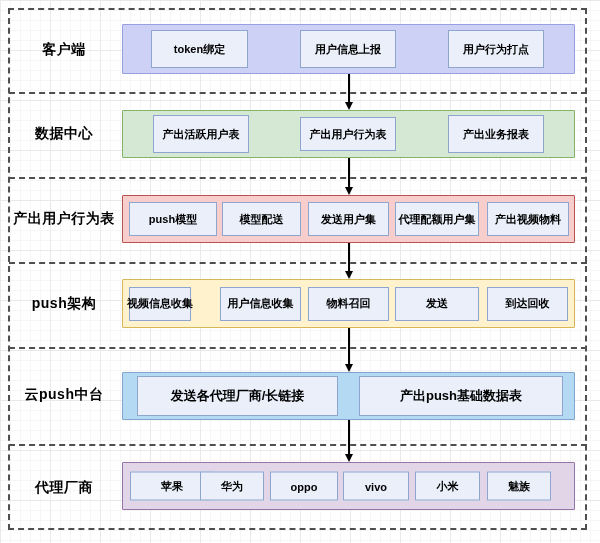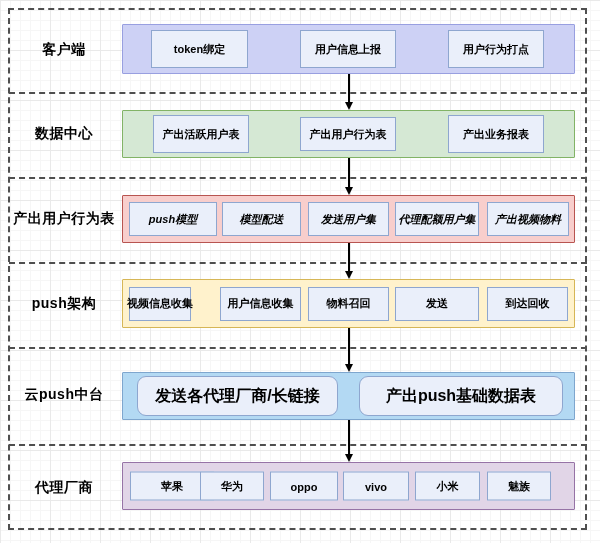--- a/index.html
+++ b/index.html
@@ -26,32 +26,32 @@
     position:absolute;left:12px;width:104px;text-align:center;
     transform:translateY(-50%);
     font-weight:bold;font-size:14px;color:#000;letter-spacing:0.5px;
   }
   .band{
     position:absolute;left:122px;width:453px;box-sizing:border-box;
     border:1px solid;border-radius:1px;
   }
   .band.l1{background:#cdd1f5;border-color:#989fe0;}
   .band.l2{background:#d5e8d4;border-color:#82b366;}
-  .band.l3{background:#f8cecc;border-color:#b85450;font-style:italic;}
+  .band.l3{background:#f8cecc;border-color:#b85450;}
   .band.l4{background:#fff2cc;border-color:#d6b656;}
   .band.l5{background:#b3d9f3;border-color:#7ea6ce;}
   .band.l6{background:#e1d5e7;border-color:#9673a6;}
   .node{
     position:absolute;top:50%;transform:translateY(-50%);
     background:#eaeffa;border:1px solid #8ea6cf;box-sizing:border-box;
     display:flex;align-items:center;justify-content:center;
     font-weight:bold;color:#000;font-size:11px;text-align:center;
     white-space:nowrap;
   }
-  .node.big{font-size:16px;border-radius:9px;}
+  .node.big{font-size:13px;}
   .arrow{position:absolute;left:348px;width:2px;background:#000;}
   .arrow::after{
     content:"";position:absolute;bottom:-8px;left:-3px;
     border-left:4px solid transparent;border-right:4px solid transparent;
     border-top:8px solid #000;
   }
 </style>
 </head>
 <body>
 

